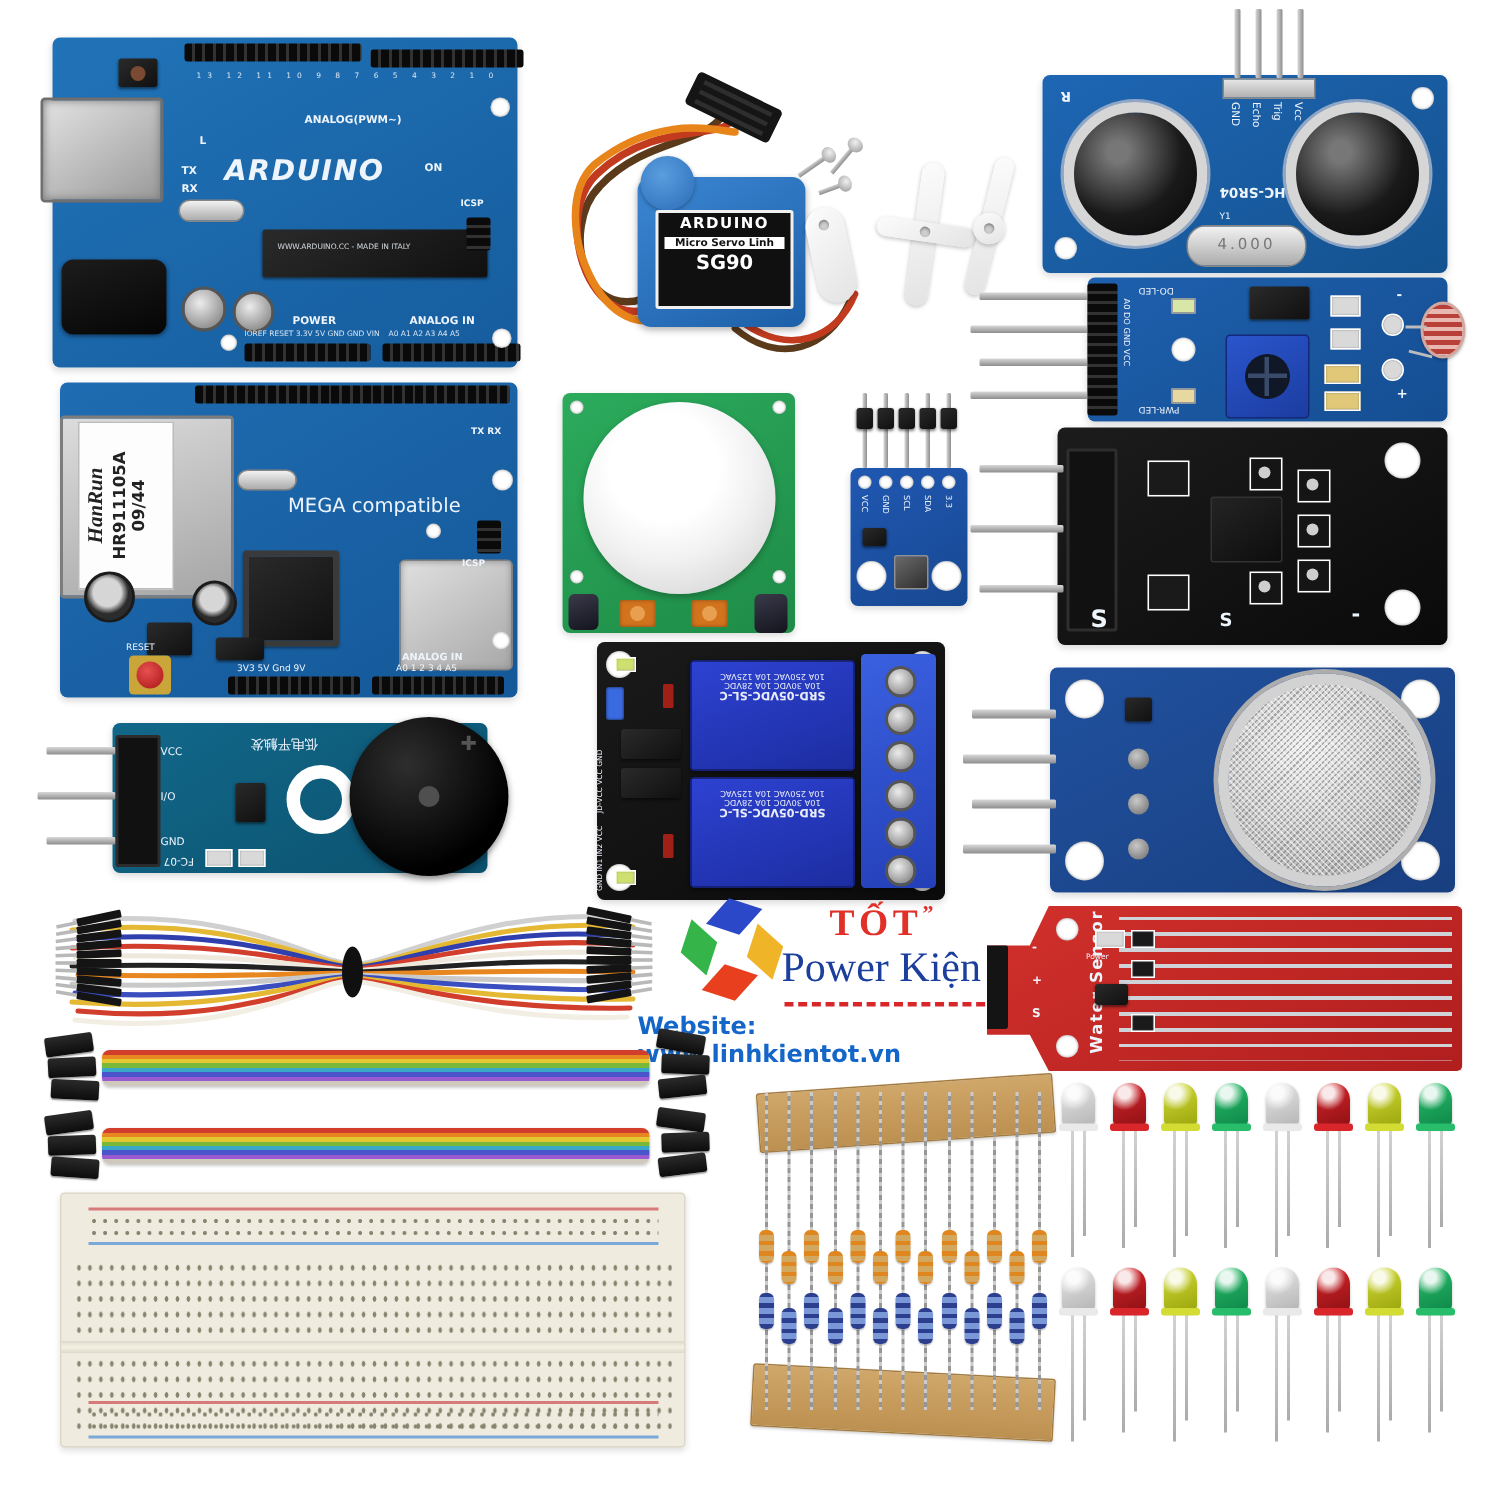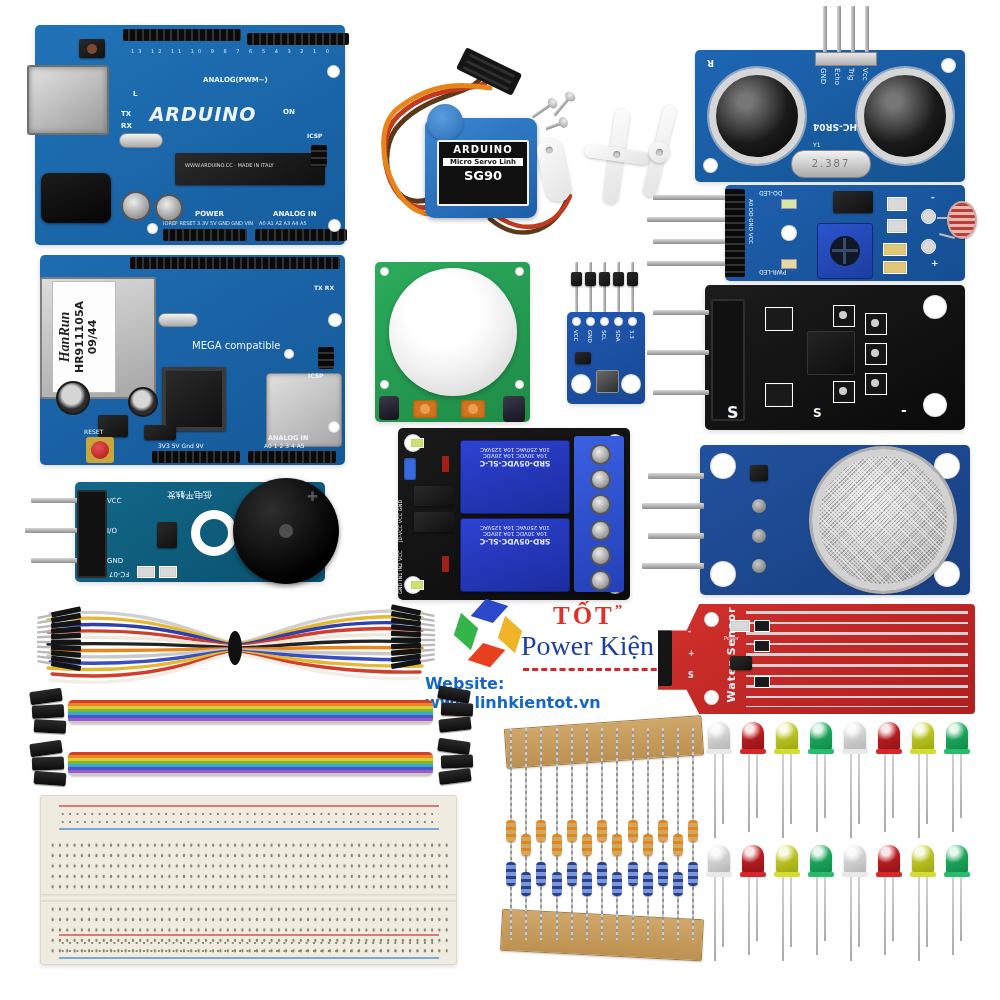--- a/index.html
+++ b/index.html
@@ -108,21 +108,21 @@
     <div class="capd" style="left:88px;top:132px;width:26px;height:26px"></div>
     <div class="chip" style="left:58px;top:160px;width:30px;height:22px"></div>
     <div class="chip" style="left:104px;top:170px;width:32px;height:15px"></div>
     <div class="abs" style="left:46px;top:182px;width:28px;height:26px;background:#c9a53a;border-radius:3px">
       <div class="abs" style="left:5px;top:4px;width:18px;height:18px;border-radius:50%;background:radial-gradient(circle at 40% 35%,#e85050,#a81414)"></div>
     </div>
     <div class="hdrv" style="left:278px;top:92px;width:16px;height:22px"></div>
     <div class="hole" style="left:288px;top:58px;width:14px;height:14px"></div>
     <div class="hole" style="left:288px;top:166px;width:12px;height:12px"></div>
     <div class="hole" style="left:244px;top:94px;width:10px;height:10px"></div>
-    <div class="t" style="left:152px;top:86px;font-size:10px">MEGA compatible</div>
+    <div class="t" style="left:152px;top:76px;font-size:13px">MEGA compatible</div>
     <div class="t b" style="left:274px;top:30px;font-size:6px">TX RX</div>
     <div class="t b" style="left:268px;top:118px;font-size:6px">ICSP</div>
     <div class="t" style="left:44px;top:174px;font-size:6px">RESET</div>
     <div class="t b" style="left:228px;top:180px;font-size:6.5px">ANALOG IN</div>
     <div class="t" style="left:118px;top:188px;font-size:6px">3V3 5V Gnd 9V</div>
     <div class="t" style="left:224px;top:188px;font-size:6px">A0 1 2 3 4 A5</div>
   </div>
 
   <svg class="abs" style="left:370px;top:34px" width="210" height="215" viewBox="0 0 210 215">
     <path d="M70,160 C20,190 2,118 30,90 C60,58 102,62 112,42" fill="none" stroke="#5a3a1a" stroke-width="5" stroke-linecap="round"></path>
@@ -170,21 +170,21 @@
     <div class="abs" style="left:120px;top:2px;width:60px;height:12px;background:linear-gradient(180deg,#e6e6e6,#b0b0b0);border:1px solid #888"></div>
     <div class="t vert" style="left:124px;top:18px;font-size:7px">GND</div>
     <div class="t vert" style="left:138px;top:18px;font-size:7px">Echo</div>
     <div class="t vert" style="left:152px;top:18px;font-size:7px">Trig</div>
     <div class="t vert" style="left:166px;top:18px;font-size:7px">Vcc</div>
     <div class="txd" style="left:14px;top:18px"></div>
     <div class="txd" style="left:162px;top:18px"></div>
     <div class="t b r180" style="left:118px;top:72px;font-size:9px">HC-SR04</div>
     <div class="t" style="left:118px;top:92px;font-size:6px">Y1</div>
     <div class="xtal" style="left:96px;top:100px;width:78px;height:26px;border-radius:13px;text-align:center">
-      <span style="font-size:10px;color:#777;line-height:26px;letter-spacing:2px">2.387</span>
+      <span style="font-size:10px;color:#777;line-height:26px;letter-spacing:2px">4.000</span>
     </div>
     <div class="t b r180" style="left:12px;top:8px;font-size:9px">R</div>
     <div class="t b r180" style="left:250px;top:8px;font-size:9px">T</div>
     <div class="hole" style="left:246px;top:8px;width:15px;height:15px"></div>
     <div class="hole" style="left:8px;top:108px;width:15px;height:15px"></div>
   </div>
 
   <div class="pcb" style="left:725px;top:185px;width:240px;height:96px;background:linear-gradient(150deg,#1e60ae,#154e92)">
     <div class="pinh" style="left:-72px;top:10px;width:72px"></div>
     <div class="pinh" style="left:-78px;top:32px;width:78px"></div>

